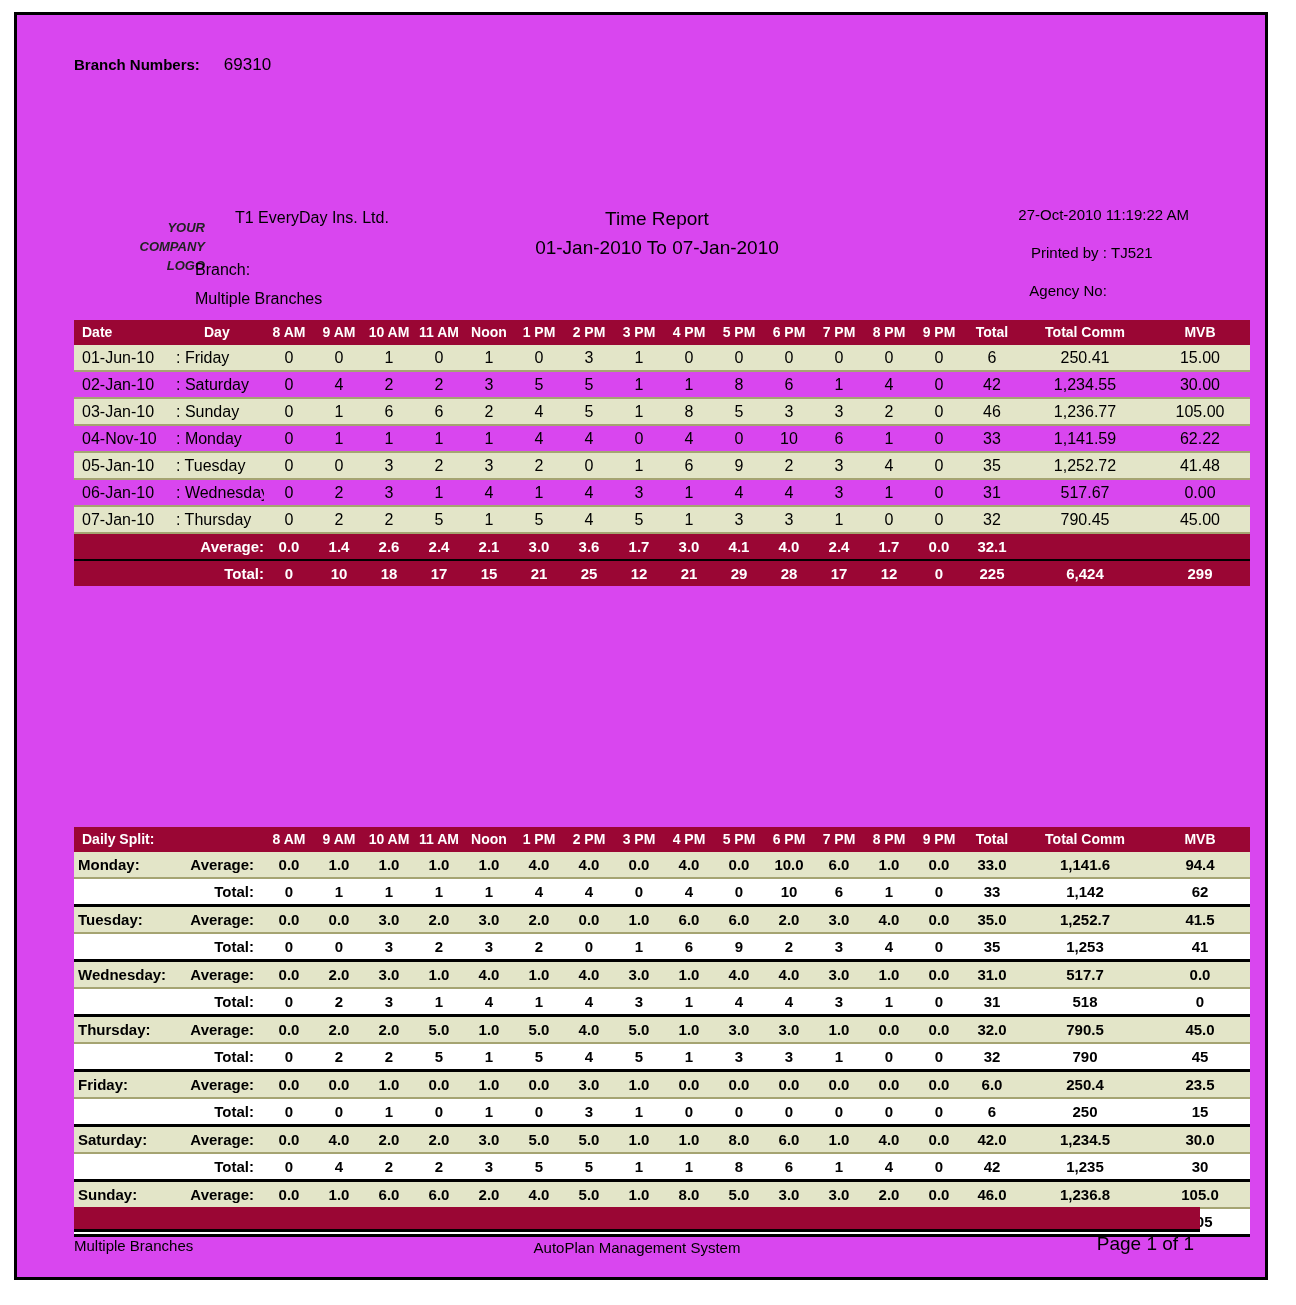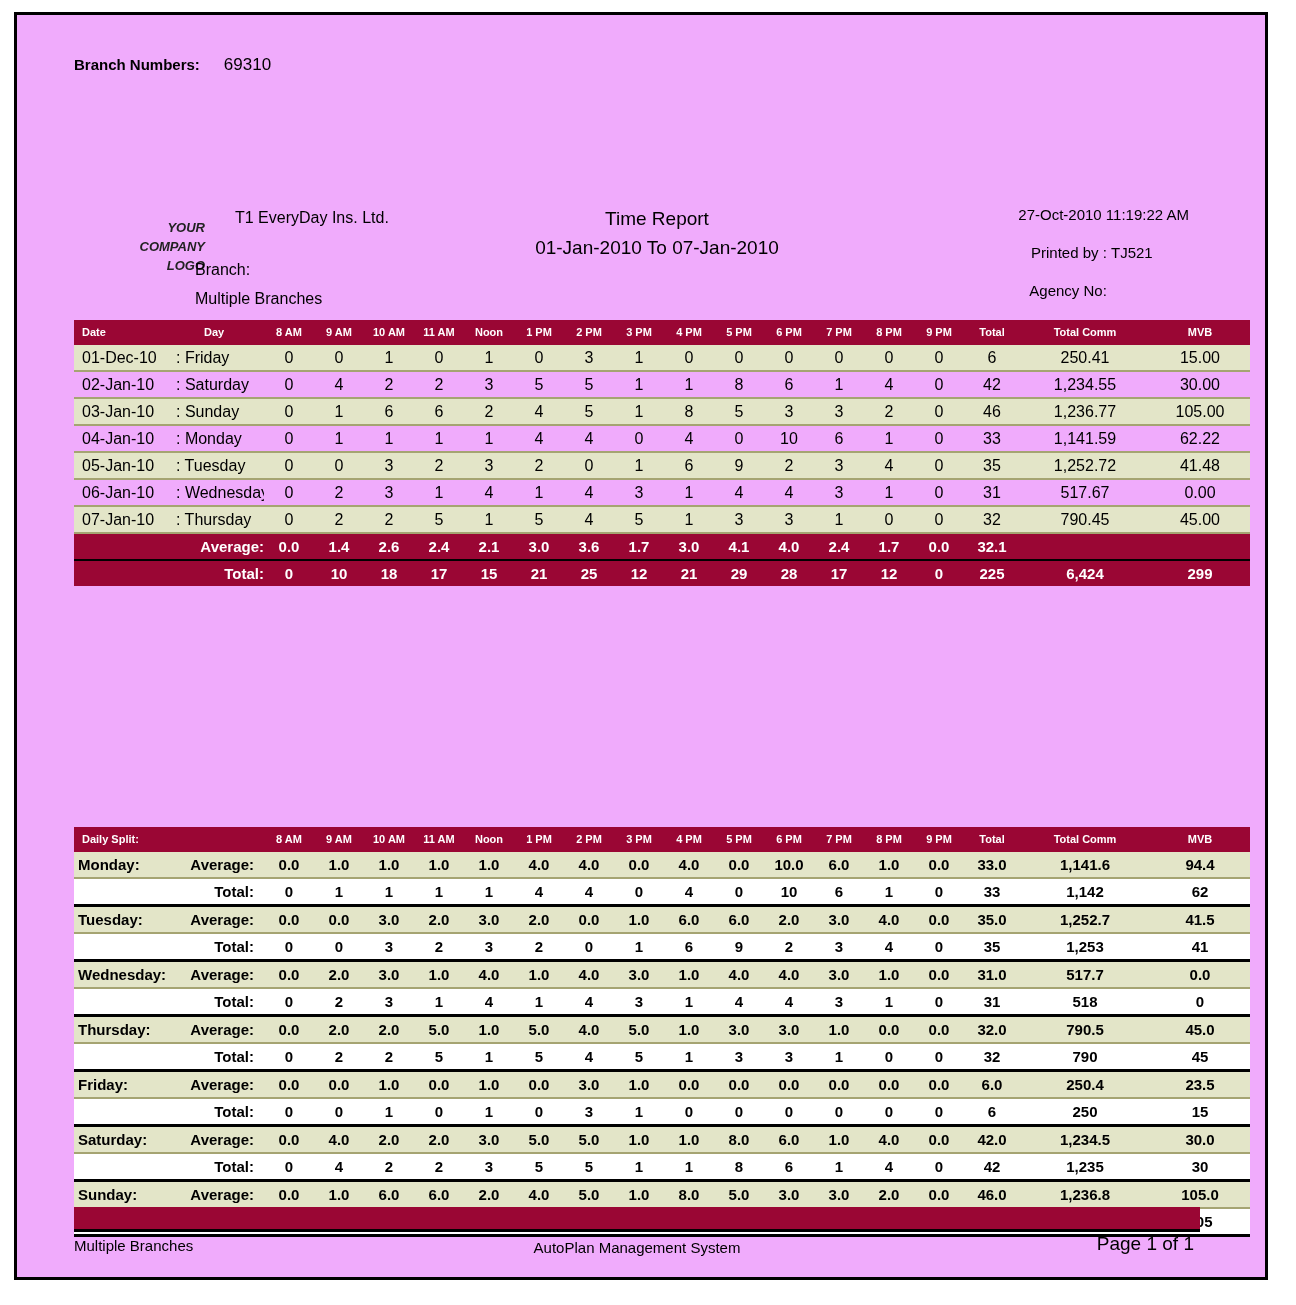--- a/index.html
+++ b/index.html
@@ -15,21 +15,21 @@
     color: #000000;
     overflow: hidden;
   }
   #page {
     position: absolute;
     left: 14px;
     top: 12px;
     width: 1254px;
     height: 1268px;
     border: 3px solid #000000;
-    background: #f0abfc;
+    background: #d946ef;
     box-sizing: border-box;
   }
   #inner {
     position: relative;
     width: 100%;
     height: 100%;
   }
 
   
   .branch-band {
@@ -108,21 +108,21 @@
   table.rpt td, table.rpt th {
     padding: 0;
     margin: 0;
     white-space: nowrap;
     overflow: hidden;
   }
   .hdr th {
     background: #9A0634;
     color: #ffffff;
     font-weight: bold;
-    font-size: 11px;
+    font-size: 14px;
     height: 25px;
     line-height: 25px;
     text-align: center;
     vertical-align: middle;
   }
   .hdr th.lbl { text-align: left; padding-left: 8px; }
   .hdr th.lbl2 { text-align: left; padding-left: 30px; }
 
   
   #tbl1 {
@@ -299,21 +299,21 @@
             <th>7 PM</th>
             <th>8 PM</th>
             <th>9 PM</th>
             <th>Total</th>
             <th>Total Comm</th>
             <th>MVB</th>
           </tr>
     </thead>
     <tbody id="t1body">
           <tr class="bodyrow alt ruled">
-            <td class="date">01-Dec-10</td>
+            <td class="date">01-Jun-10</td>
             <td class="day">Friday</td>
             <td>0</td>
             <td>0</td>
             <td>1</td>
             <td>0</td>
             <td>1</td>
             <td>0</td>
             <td>3</td>
             <td>1</td>
             <td>0</td>
@@ -362,21 +362,21 @@
             <td>5</td>
             <td>3</td>
             <td>3</td>
             <td>2</td>
             <td>0</td>
             <td>46</td>
             <td>1,236.77</td>
             <td>105.00</td>
           </tr>
           <tr class="bodyrow ruled">
-            <td class="date">04-Jan-10</td>
+            <td class="date">04-Nov-10</td>
             <td class="day">Monday</td>
             <td>0</td>
             <td>1</td>
             <td>1</td>
             <td>1</td>
             <td>1</td>
             <td>4</td>
             <td>4</td>
             <td>0</td>
             <td>4</td>

